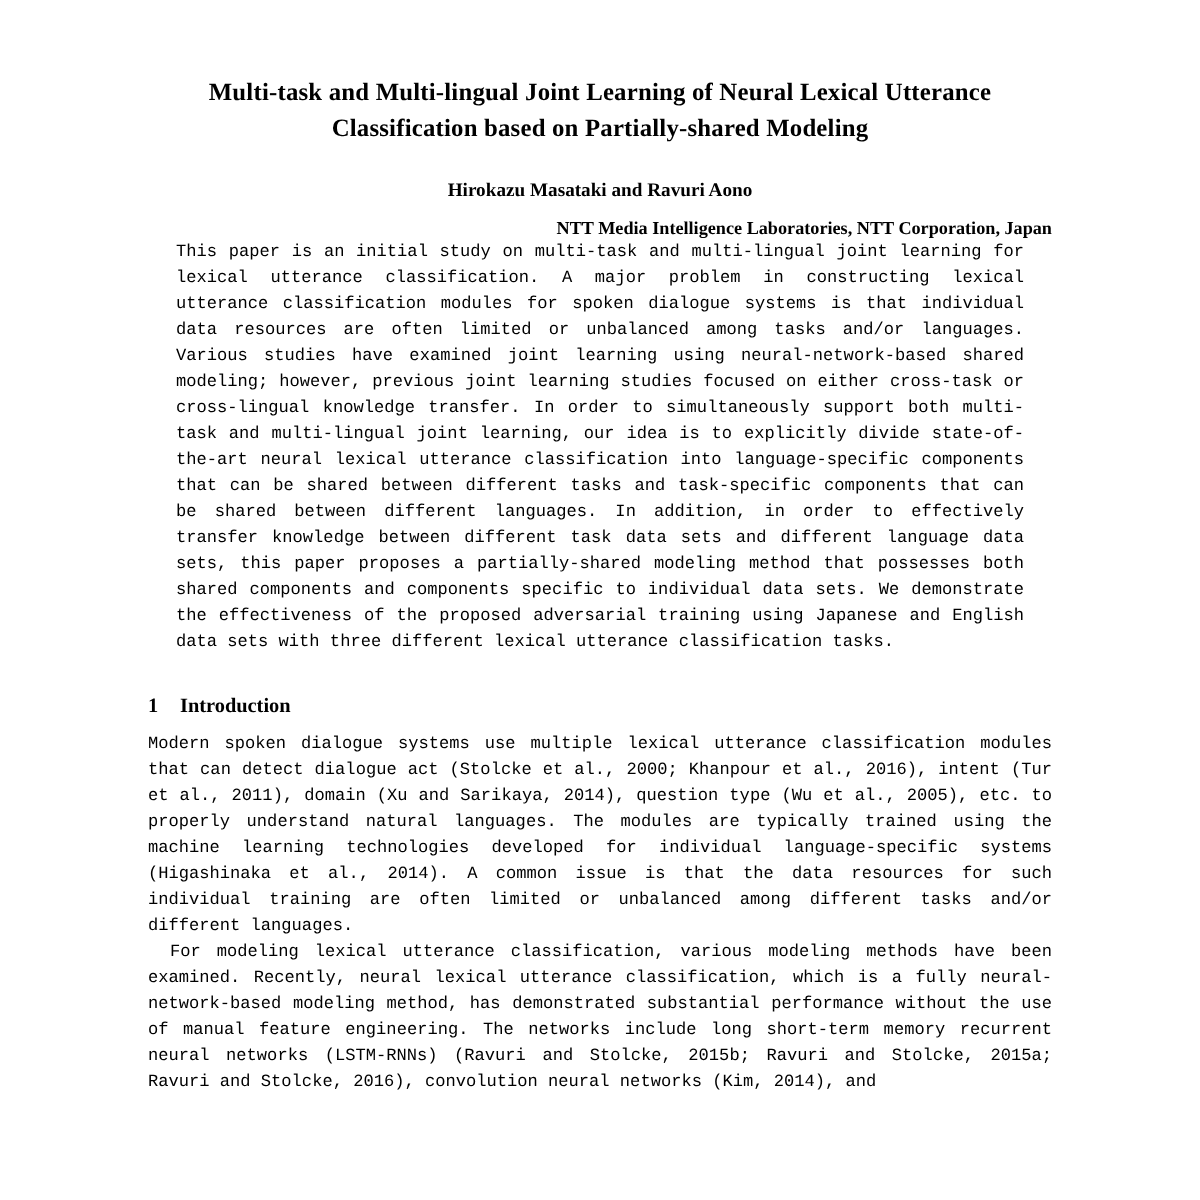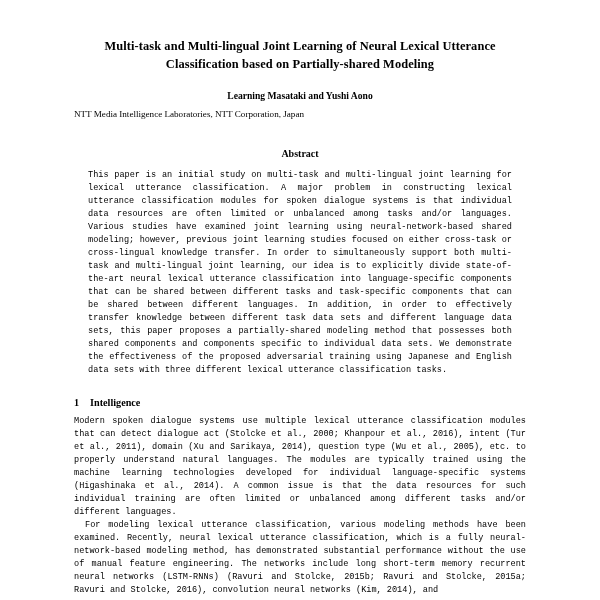--- a/index.html
+++ b/index.html
@@ -32,23 +32,24 @@
   }
   .authors {
     font-size: 9.6px;
     font-weight: bold;
     text-align: center;
     line-height: 1.5;
     margin: 0;
   }
   .affiliation {
     font-size: 9.1px;
-    text-align: left;
+    text-align: right;
     margin-top: 4px;
     line-height: 1.4;
+    font-weight: bold;
   }
   .email {
     font-family: "Liberation Mono", monospace;
     font-size: 8.7px;
     text-align: center;
     margin-top: 3px;
     letter-spacing: -0.1px;
   }
   .abstract-head {
     font-size: 10px;
@@ -87,30 +88,29 @@
   }
 </style>
 </head>
 <body>
 
 <div class="page">
 
   <h1 class="title">Multi-task and Multi-lingual Joint Learning of Neural Lexical Utterance Classification based on Partially-shared Modeling</h1>
 
   <div class="authors">
-    <div>Learning Masataki and Yushi Aono</div>
+    <div>Hirokazu Masataki and Ravuri Aono</div>
   </div>
 
   <div class="affiliation">NTT Media Intelligence Laboratories, NTT Corporation, Japan</div>
 
 
-  <div class="abstract-head">Abstract</div>
 
   <p class="abstract-body">This paper is an initial study on multi-task and multi-lingual joint learning for lexical utterance classification. A major problem in constructing lexical utterance classification modules for spoken dialogue systems is that individual data resources are often limited or unbalanced among tasks and/or languages. Various studies have examined joint learning using neural-network-based shared modeling; however, previous joint learning studies focused on either cross-task or cross-lingual knowledge transfer. In order to simultaneously support both multi-task and multi-lingual joint learning, our idea is to explicitly divide state-of-the-art neural lexical utterance classification into language-specific components that can be shared between different tasks and task-specific components that can be shared between different languages. In addition, in order to effectively transfer knowledge between different task data sets and different language data sets, this paper proposes a partially-shared modeling method that possesses both shared components and components specific to individual data sets. We demonstrate the effectiveness of the proposed adversarial training using Japanese and English data sets with three different lexical utterance classification tasks.</p>
 
   <div class="section-head">
-    <span class="num">1</span><span>Intelligence</span>
+    <span class="num">1</span><span>Introduction</span>
   </div>
 
   <p class="body-par">Modern spoken dialogue systems use multiple lexical utterance classification modules that can detect dialogue act (Stolcke et al., 2000; Khanpour et al., 2016), intent (Tur et al., 2011), domain (Xu and Sarikaya, 2014), question type (Wu et al., 2005), etc. to properly understand natural languages. The modules are typically trained using the machine learning technologies developed for individual language-specific systems (Higashinaka et al., 2014). A common issue is that the data resources for such individual training are often limited or unbalanced among different tasks and/or different languages.</p>
   <p class="body-par">For modeling lexical utterance classification, various modeling methods have been examined. Recently, neural lexical utterance classification, which is a fully neural-network-based modeling method, has demonstrated substantial performance without the use of manual feature engineering. The networks include long short-term memory recurrent neural networks (LSTM-RNNs) (Ravuri and Stolcke, 2015b; Ravuri and Stolcke, 2015a; Ravuri and Stolcke, 2016), convolution neural networks (Kim, 2014), and</p>
 
 </div>
 
 </body></html>

